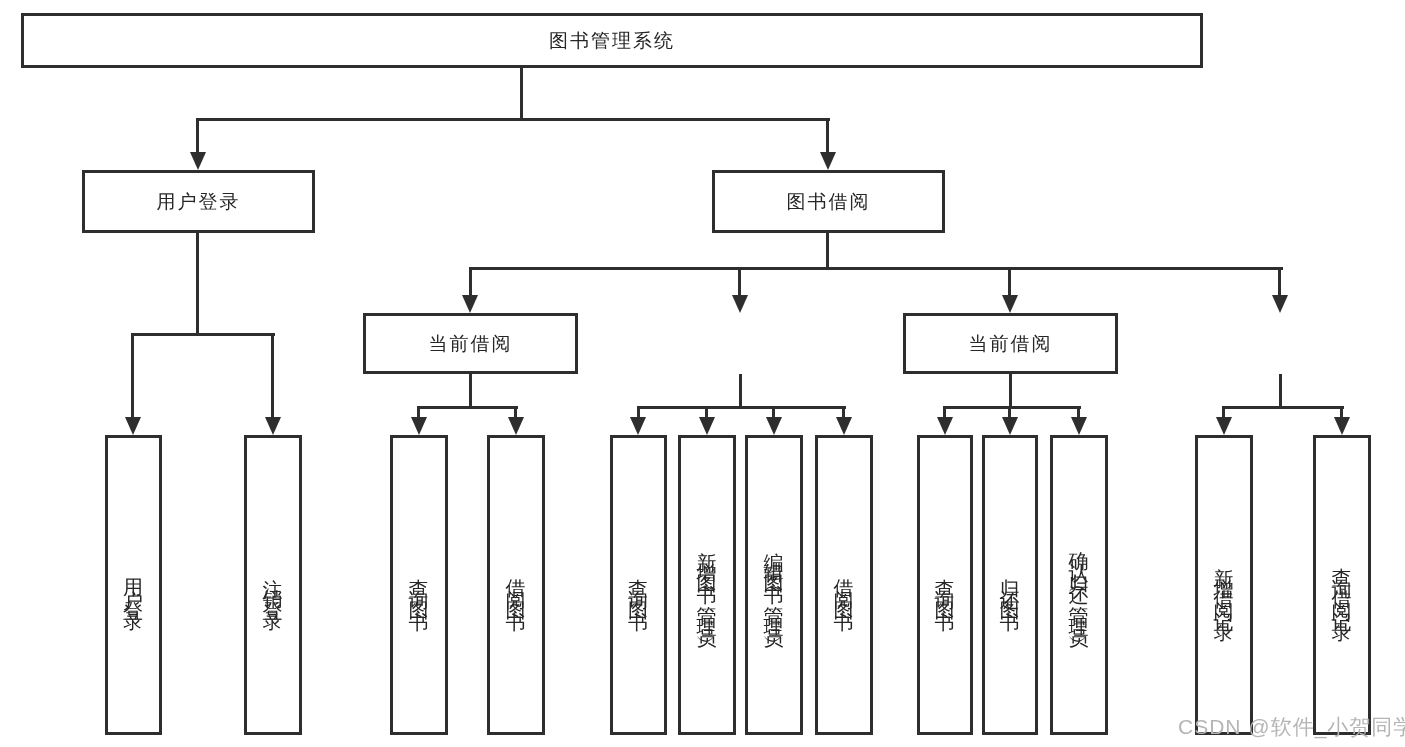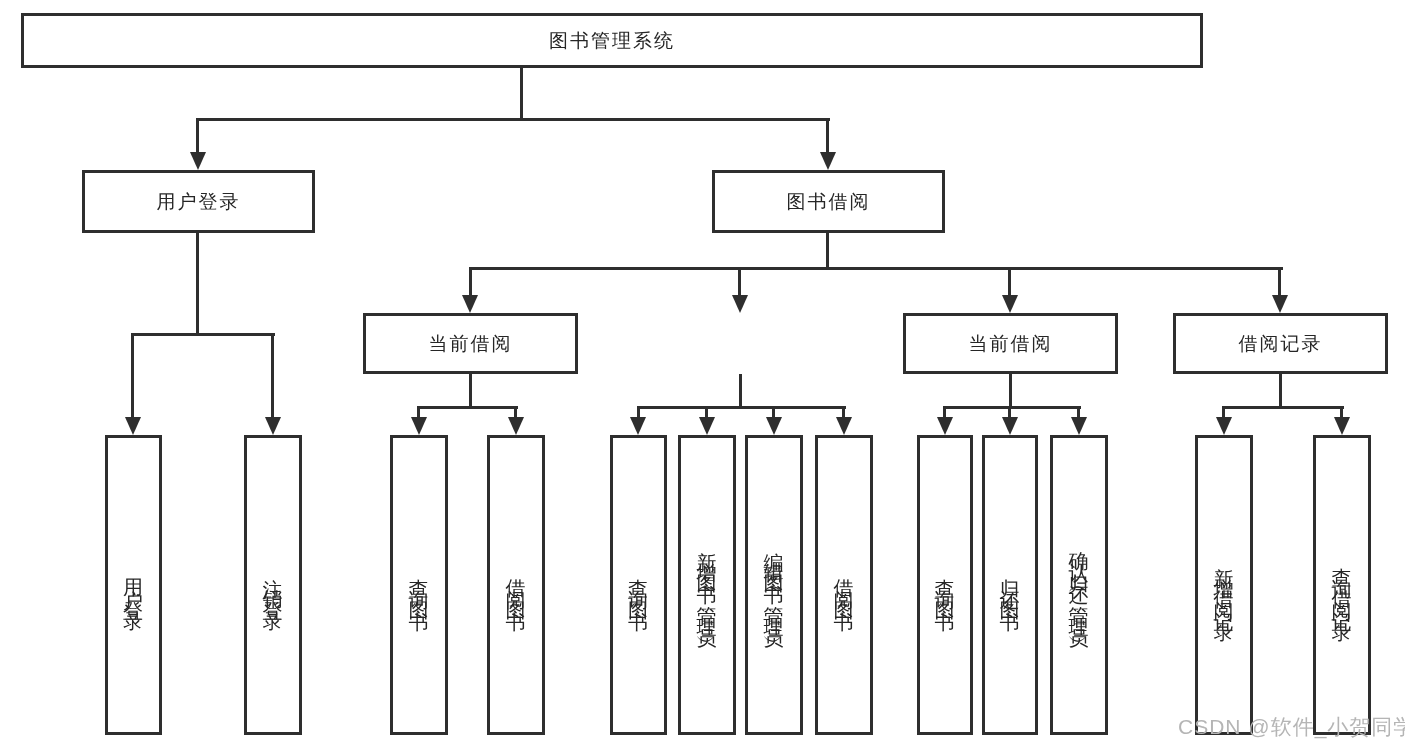--- a/index.html
+++ b/index.html
@@ -104,23 +104,20 @@
   <div class="box hbox" style="left:712px;top:170px;width:233px;height:63px">
     <span class="lbl">图书借阅</span>
   </div>
 
   <div class="box hbox" style="left:363px;top:313px;width:215px;height:61px">
     <span class="lbl">当前借阅</span>
   </div>
   <div class="box hbox" style="left:903px;top:313px;width:215px;height:61px">
     <span class="lbl">当前借阅</span>
   </div>
-  <div class="box hbox" style="left:1173px;top:313px;width:215px;height:61px">
-    <span class="lbl">借阅记录</span>
-  </div>
 
   <div class="box vbox" style="left:105px;width:57px">
     <span class="vlbl">用户登录</span>
   </div>
   <div class="box vbox" style="left:244px;width:58px">
     <span class="vlbl">注销登录</span>
   </div>
 
   <div class="box vbox" style="left:390px;width:58px">
     <span class="vlbl">查询图书</span>

